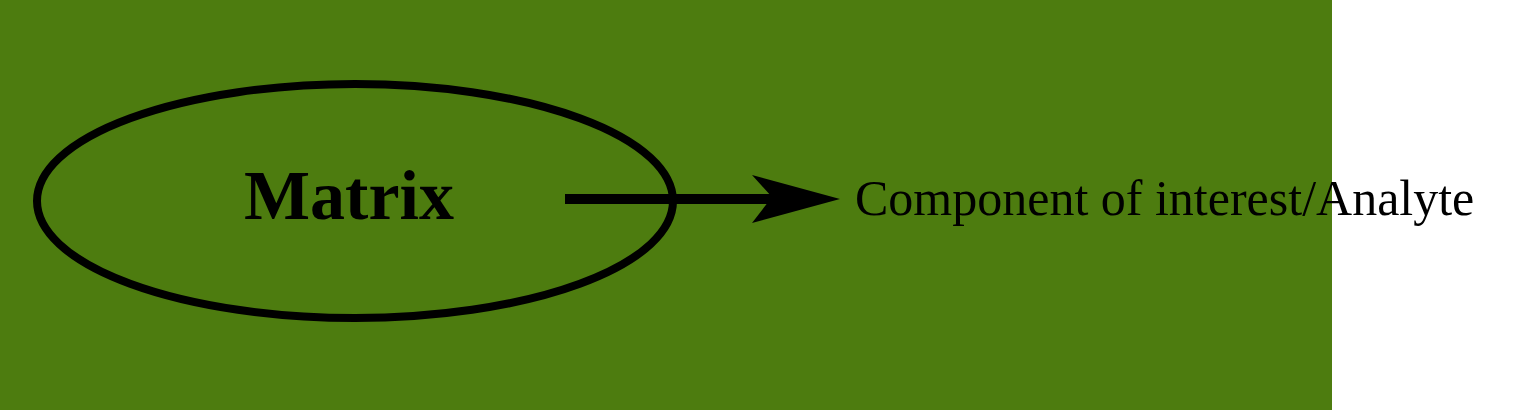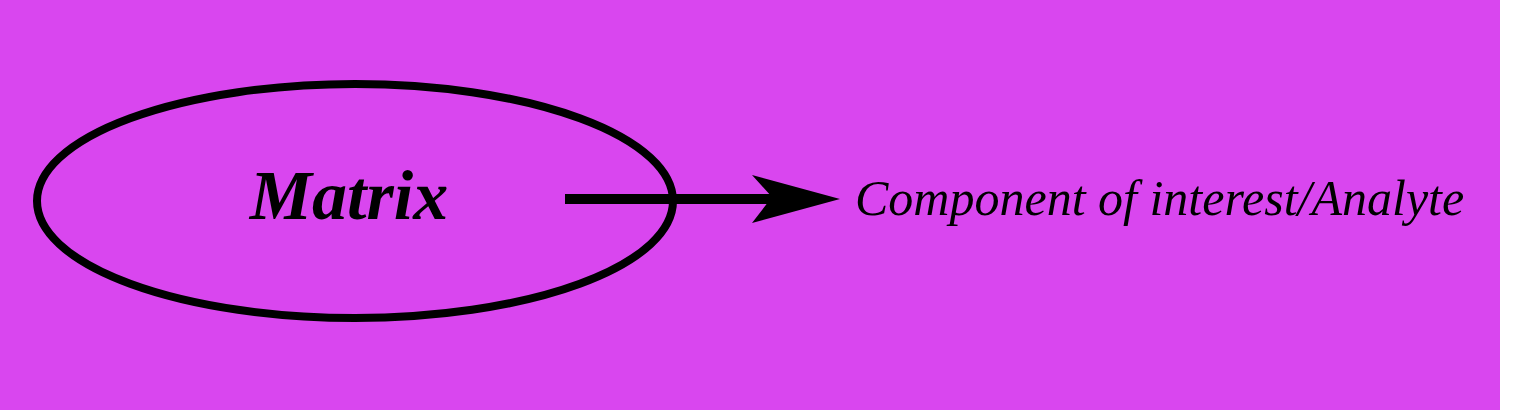--- a/index.html
+++ b/index.html
@@ -9,24 +9,23 @@
     background: #ffffff;
   }
   body {
     width: 1520px;
     height: 410px;
     font-family: "Liberation Serif", "DejaVu Serif", serif;
     overflow: hidden;
   }
   #canvas {
     position: relative;
-    width: 1500px;
+    width: 1332px;
     height: 410px;
-    background: #d946ef;
-    font-style: italic;
+    background: #4d7c0f;
   }
   #diagram-svg {
     position: absolute;
     left: 0;
     top: 0;
     width: 1520px;
     height: 410px;
     display: block;
   }
   .node-label {

